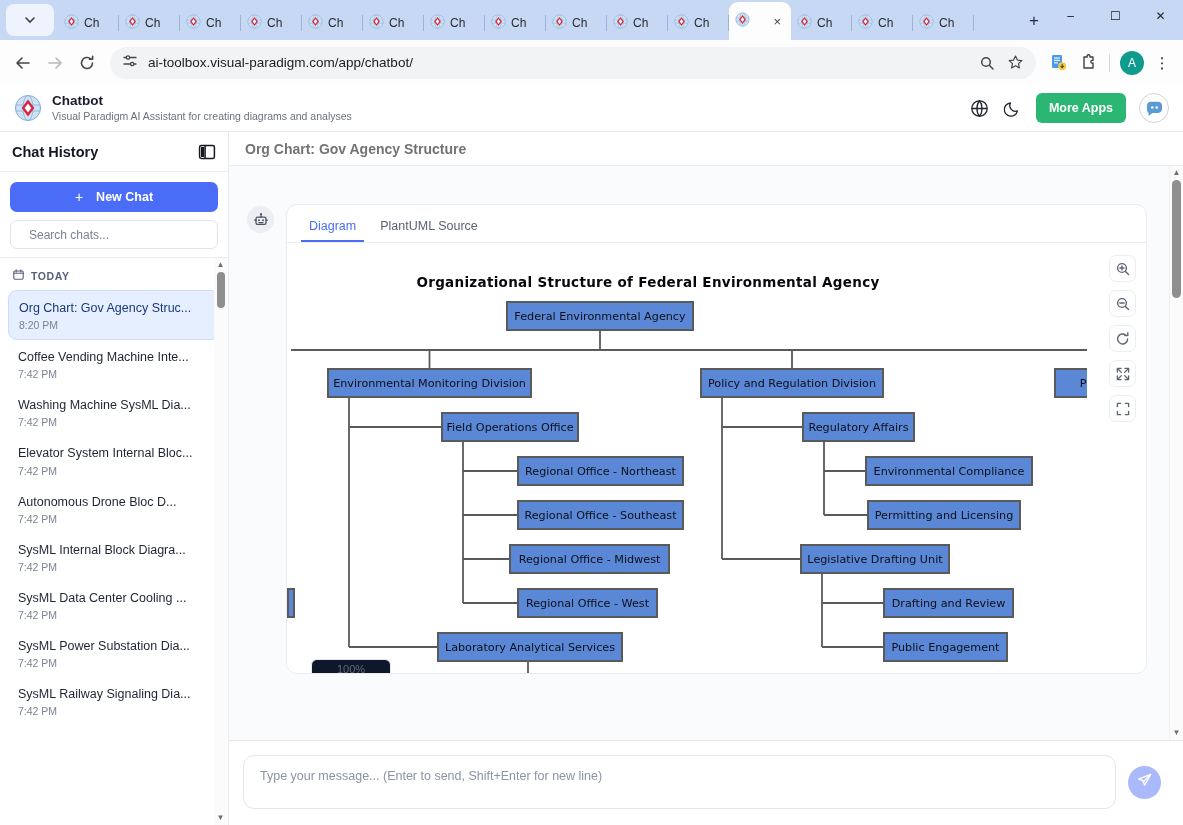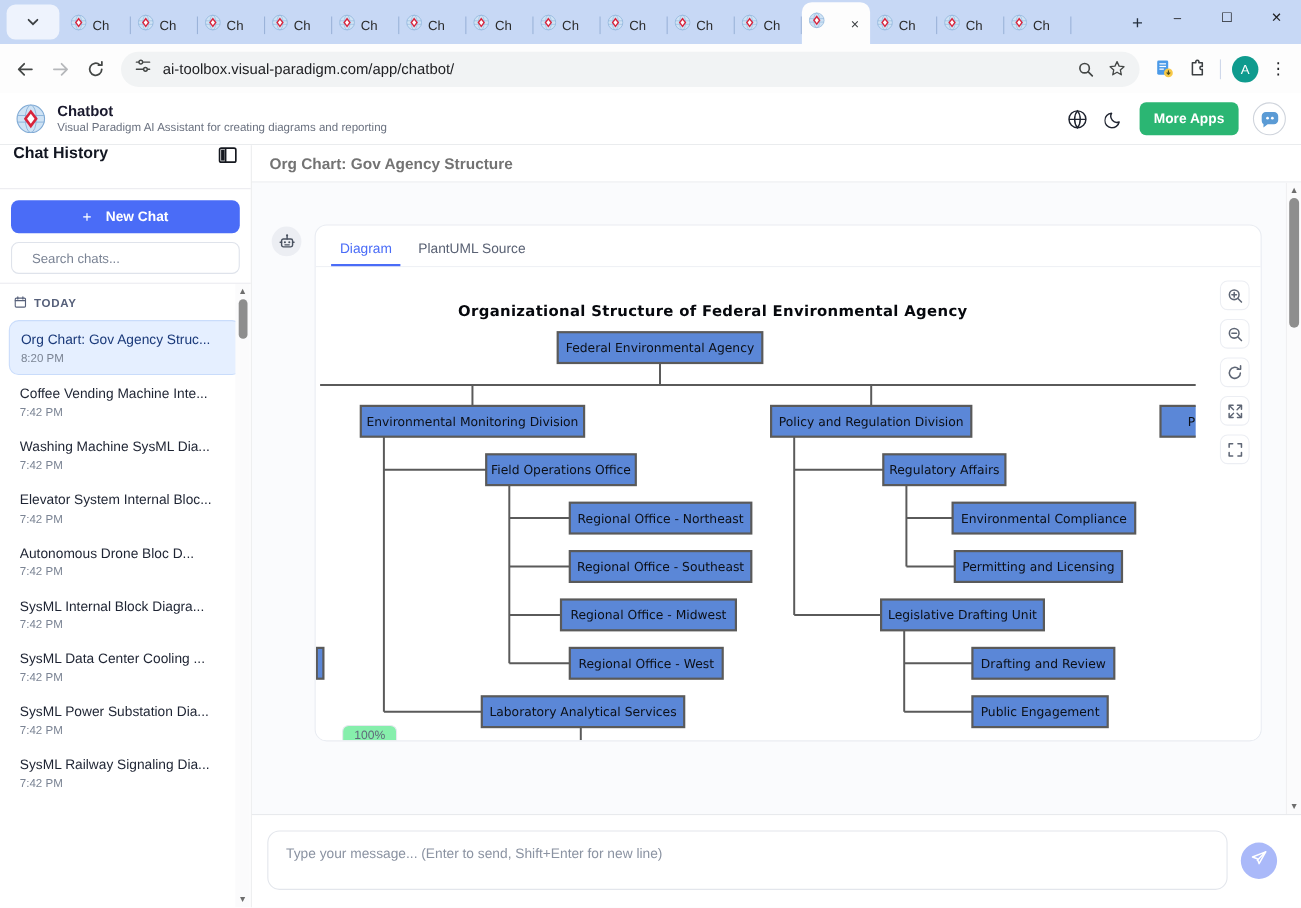--- a/index.html
+++ b/index.html
@@ -107,21 +107,21 @@
   }
 
   .body-row { flex: 1; display: flex; min-height: 0; }
 
   
   .sidebar {
     width: 229px; flex: 0 0 229px; background: #ffffff; border-right: 1px solid #e8eaed;
     display: flex; flex-direction: column; min-height: 0;
   }
   .sb-head {
-    height: 40px; display: flex; padding: 0 12px;
+    height: 40px; display: flex; align-items: center; padding: 0 12px;
     border-bottom: 1px solid #ececf0; flex: 0 0 40px;
   }
   .sb-title { font-size: 14.5px; font-weight: bold; color: #131722; }
   .sb-collapse { margin-left: auto; width: 18px; height: 18px; color: #15181f; }
   .sb-actions { padding: 10px 10px 8px; border-bottom: 1px solid #ececf0; }
   .newchat {
     width: 100%; height: 30px; background: #4a6cf7; color: #fff; border: none;
     border-radius: 7px; font-size: 12.5px; font-weight: bold; cursor: pointer;
     display: flex; align-items: center; justify-content: center; gap: 13px;
   }
@@ -195,21 +195,21 @@
     position: absolute; right: 10px; top: 12px; display: flex; flex-direction: column;
     gap: 8px; z-index: 5;
   }
   .ztool {
     width: 27px; height: 27px; border-radius: 7px; background: rgba(255,255,255,.9);
     border: 1px solid #eceef3; display: flex; align-items: center; justify-content: center;
     color: #5e6675; cursor: pointer;
   }
   .zoom-label {
     position: absolute; left: 24px; bottom: -6px; border: 1px solid #e6e9ef;
-    background: #86efac; border-radius: 6px; padding: 3px 10px; font-size: 11px; color: #60697a;
+    background: #0f172a; border-radius: 6px; padding: 3px 25px; font-size: 11px; color: #60697a;
     z-index: 4;
   }
   .conv-sbar {
     width: 14px; flex: 0 0 14px; background: #fbfbfc; display: flex; flex-direction: column;
     align-items: center; border-left: 1px solid #f0f0f2;
   }
   .conv-sbar .arr { font-size: 8px; color: #6d6d6d; line-height: 1; }
   .conv-sbar .arr.up { margin-top: 3px; }
   .conv-sbar .arr.dn { margin-top: auto; margin-bottom: 3px; }
   .conv-thumb { width: 9px; height: 118px; border-radius: 5px; background: #8e8e8e; margin-top: 3px; }
@@ -481,21 +481,21 @@
         <svg width="28" height="28" viewBox="0 0 28 28">
           <circle cx="14" cy="14" r="12.5" fill="#cfe3f5" stroke="#7fa9d4" stroke-width="1"></circle>
           <ellipse cx="14" cy="14" rx="5" ry="12.5" fill="none" stroke="#8fb6dc" stroke-width=".9"></ellipse>
           <path d="M1.6 11h24.8M1.6 17h24.8" stroke="#8fb6dc" stroke-width=".9"></path>
           <path d="M14 5.5l6.3 8.5-6.3 8.5-6.3-8.5z" fill="#d8243c"></path>
           <path d="M14 9.5l3.4 4.5-3.4 4.5-3.4-4.5z" fill="#ffffff"></path>
         </svg>
       </span>
       <span class="app-titles">
         <span class="app-title">Chatbot</span>
-        <span class="app-sub">Visual Paradigm AI Assistant for creating diagrams and reporting</span>
+        <span class="app-sub">Visual Paradigm AI Assistant for creating diagrams and analyses</span>
       </span>
       <span class="header-right">
         <span class="hdr-ico">
           <svg width="19" height="19" viewBox="0 0 19 19">
               <circle cx="9.5" cy="9.5" r="7.7" stroke="#1f2430" stroke-width="1.3" fill="none"></circle>
               <path d="M1.8 9.5h15.4M9.5 1.8c3.4 3.8 3.4 11.6 0 15.4-3.4-3.8-3.4-11.6 0-15.4z" stroke="#1f2430" stroke-width="1.3" fill="none"></path>
             </svg>
         </span>
         <span class="hdr-ico">
           <svg width="18" height="18" viewBox="0 0 18 18">

